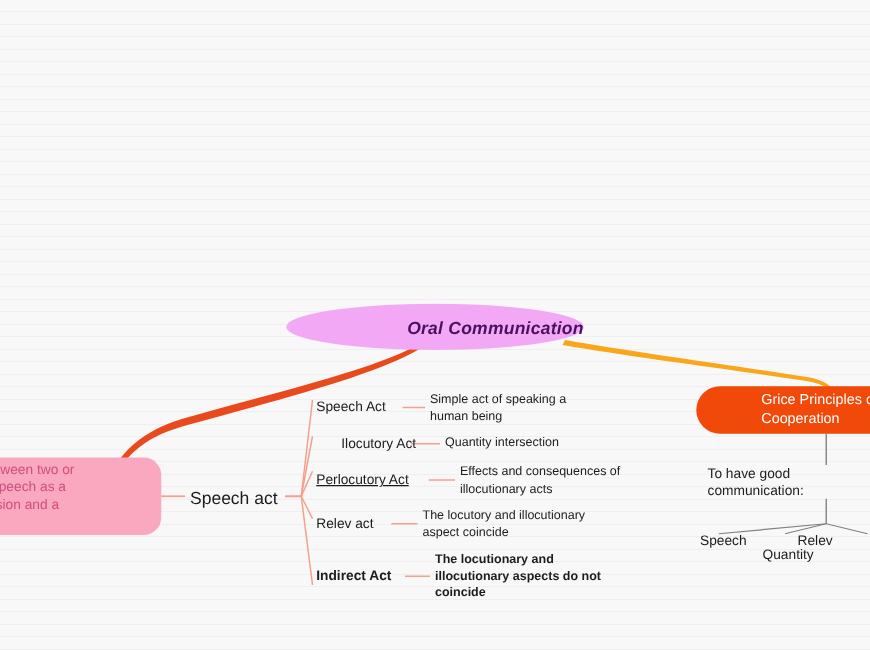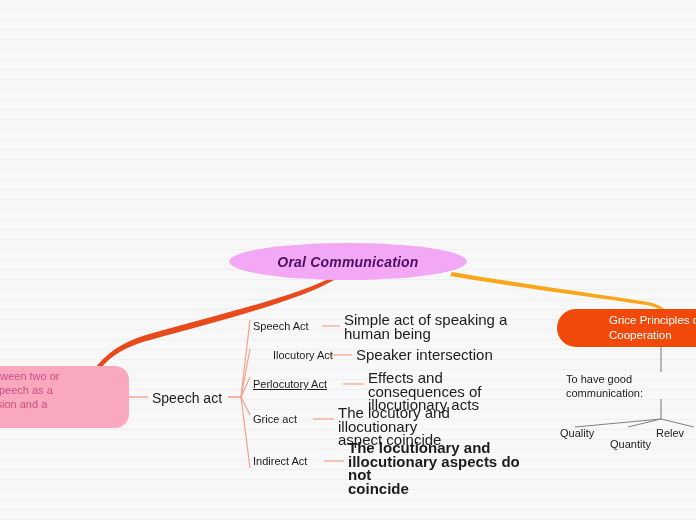--- a/index.html
+++ b/index.html
@@ -37,21 +37,21 @@
   .root-node {
     position: absolute;
     left: 229px;
     top: 243px;
     width: 238px;
     height: 37px;
     border-radius: 50%;
     background: #f3a8f5;
     display: flex;
     align-items: center;
-    justify-content: center;
+    justify-content: flex-end;
   }
   .root-label {
     font-size: 14px;
     font-style: italic;
     font-weight: bold;
     color: #4a1060;
     letter-spacing: 0.2px;
     white-space: nowrap;
   }
 
@@ -107,21 +107,21 @@
     font-size: 14px;
   }
   .branch-label {
     position: absolute;
     font-size: 11px;
     color: #1c1c1c;
     white-space: nowrap;
   }
   .leaf-text {
     position: absolute;
-    font-size: 15px;
+    font-size: 10px;
     color: #1c1c1c;
     line-height: 13.5px;
     white-space: pre-line;
   }
   .grice-sub {
     position: absolute;
     font-size: 11px;
     color: #1c1c1c;
     line-height: 13.5px;
     white-space: pre-line;
@@ -197,52 +197,52 @@
   <div class="branch-label" style="left:253px; top:320px;">
     <span>Speech Act</span>
   </div>
   <div class="branch-label" style="left:253px; top:349px;margin-left:20px;">
     <span>Ilocutory Act</span>
   </div>
   <div class="branch-label" style="left:253px; top:378px;text-decoration:underline;">
     <span>Perlocutory Act</span>
   </div>
   <div class="branch-label" style="left:253px; top:413px;">
-    <span>Grice act</span>
-  </div>
-  <div class="branch-label" style="left:253px; top:455px;">
+    <span>Relev act</span>
+  </div>
+  <div class="branch-label" style="left:253px; top:455px;font-weight:bold;">
     <span>Indirect Act</span>
   </div>
 
   <div class="leaf-text" style="left:344px; top:313px; width:190px;">Simple act of speaking a
 human being</div>
 
-  <div class="leaf-text" style="left:356px; top:348px; width:190px;">Speaker intersection</div>
+  <div class="leaf-text" style="left:356px; top:348px; width:190px;">Quantity intersection</div>
 
   <div class="leaf-text" style="left:338px; top:406px; width:195px;">The locutory and illocutionary
 aspect coincide</div>
 
   <div class="leaf-text" style="left:368px; top:371px; width:175px;">Effects and consequences of
 illocutionary acts</div>
 
   <div class="leaf-text" style="left:348px; top:441px; width:180px;font-weight:bold;">The locutionary and
 illocutionary aspects do not
 coincide</div>
 
   <div class="orange-box">
     <span class="orange-box-text" style="white-space: pre-line;">Grice Principles of
 Cooperation</span>
   </div>
 
   <div class="grice-sub" style="left:566px; top:373px; width:110px;">To have good
 communication:</div>
 
   <div class="grice-leaf" style="left:560px; top:427px;">
-    <span>Quality</span>
+    <span>Speech</span>
   </div>
   <div class="grice-leaf" style="left:610px; top:438px;">
     <span>Quantity</span>
   </div>
-  <div class="grice-leaf" style="left:656px; top:427px;">
+  <div class="grice-leaf" style="left:638px; top:427px;">
     <span>Relev</span>
   </div>
 
 </div>
 
 </body></html>

